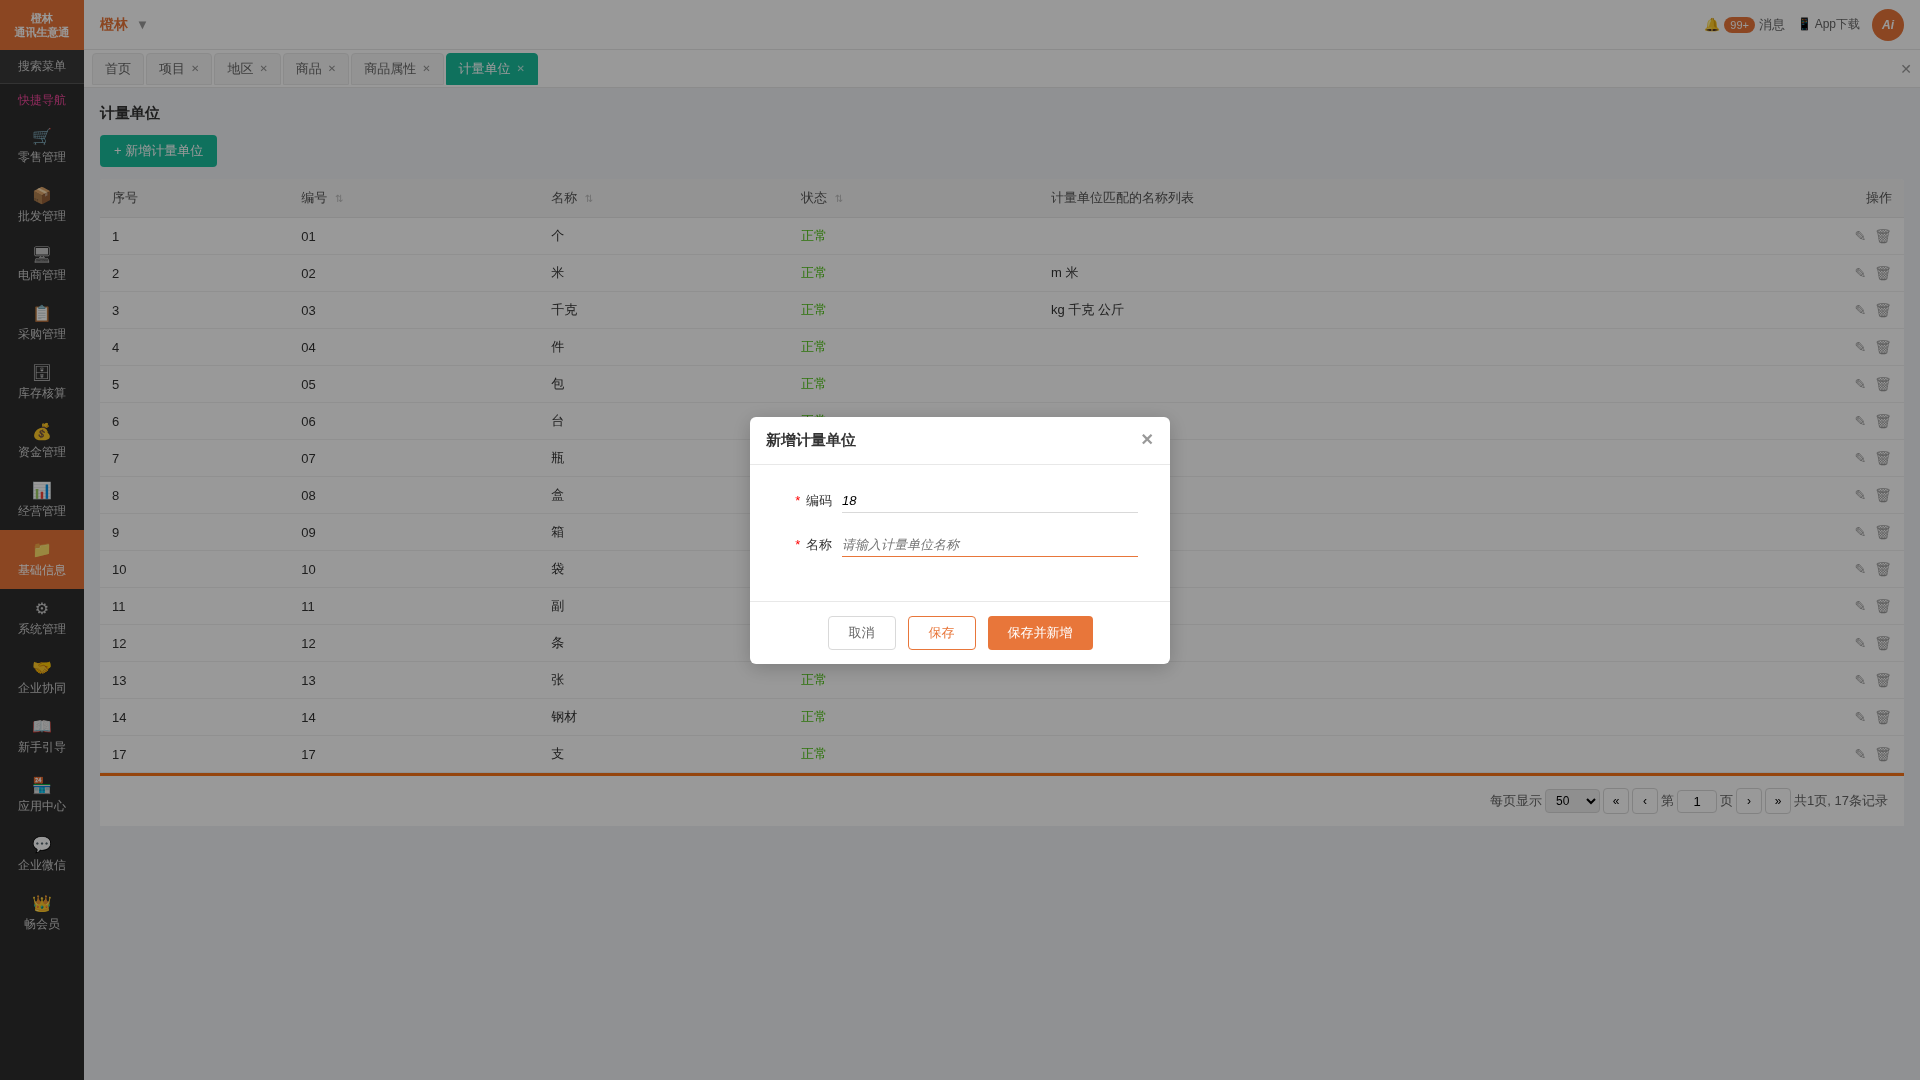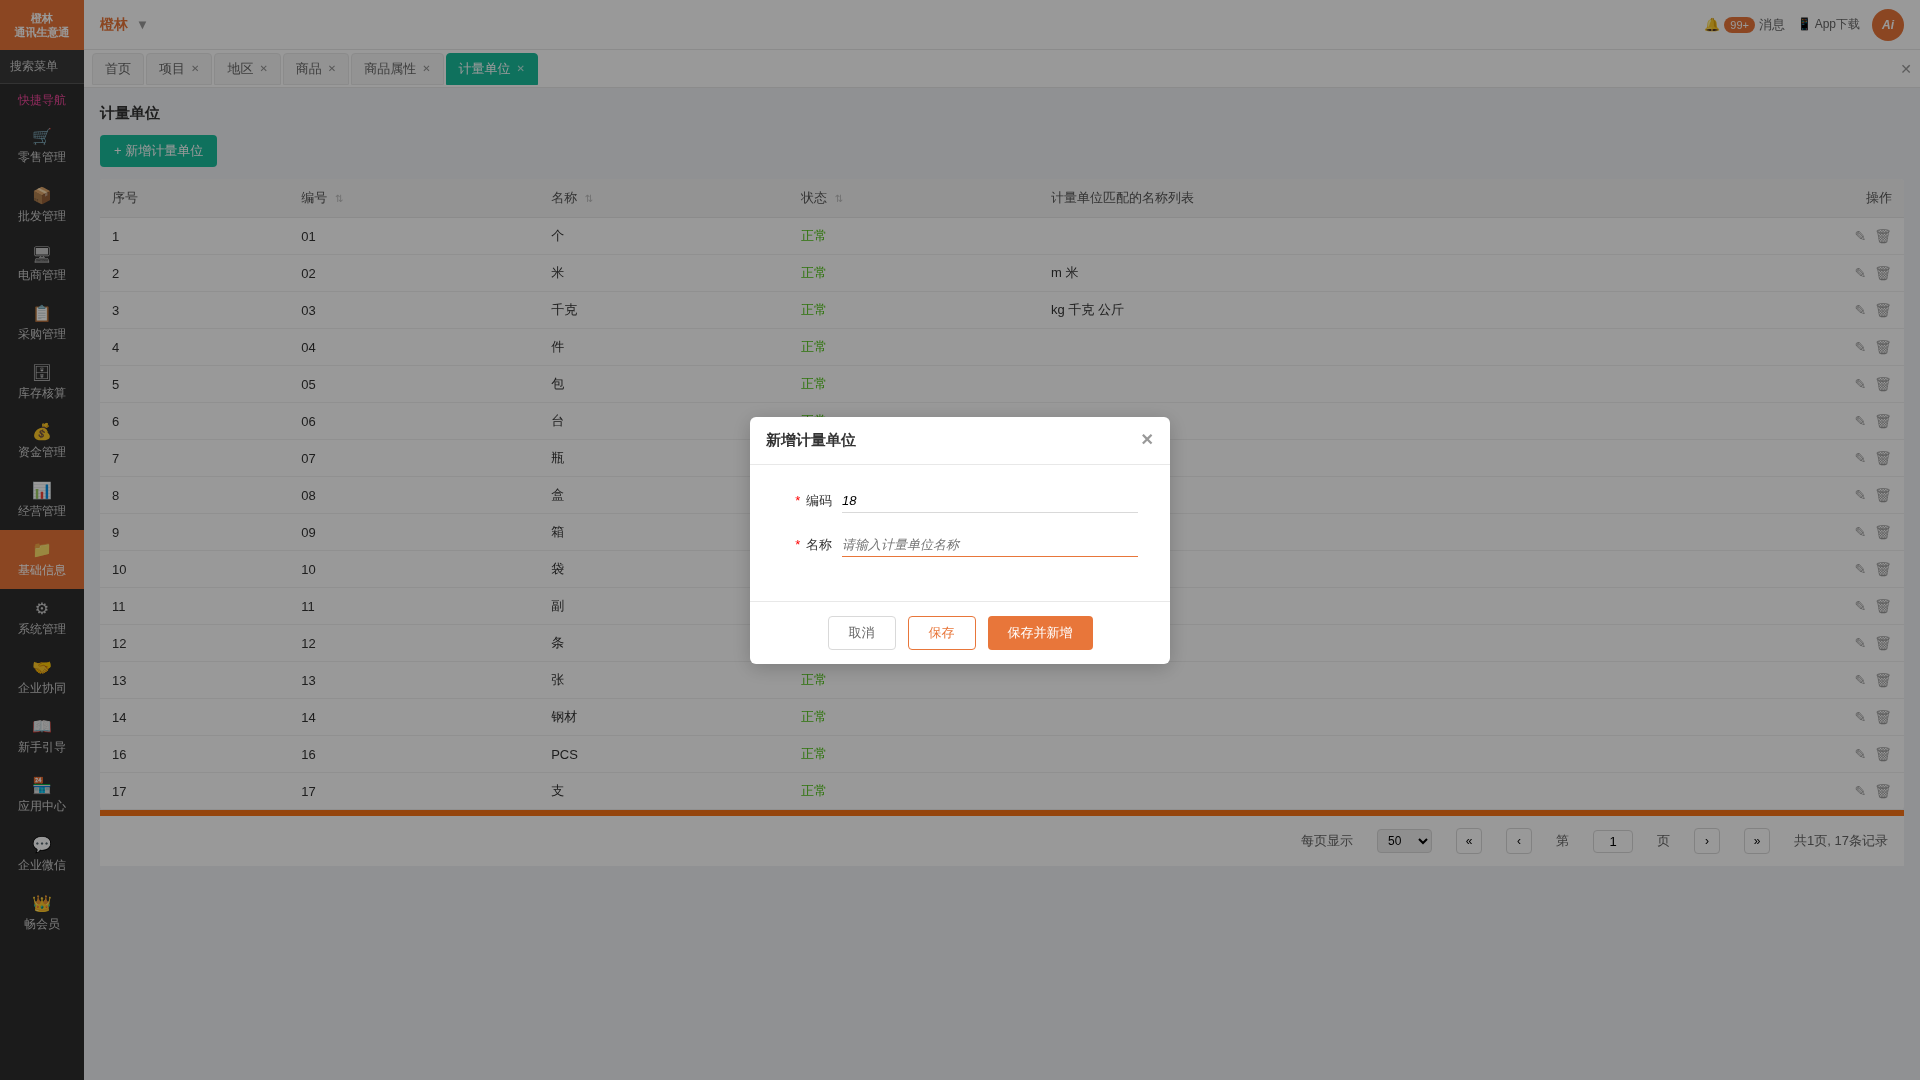--- a/index.html
+++ b/index.html
@@ -24,21 +24,21 @@
       justify-content: center;
       color: white;
       font-size: 12px;
       font-weight: bold;
     }
     .sidebar-search {
       width: 100%;
       padding: 8px 10px;
       background: #3a3a3a;
       color: #ccc;
-      text-align: left;
+      text-align: center;
       font-size: 12px;
       border-bottom: 1px solid #555;
       cursor: pointer;
     }
     .sidebar-nav-label {
       width: 100%;
       padding: 8px 0;
       text-align: center;
       font-size: 12px;
       color: #ec4899;
@@ -193,23 +193,23 @@
     .status-normal { color: #52c41a; }
     .action-icons { display: flex; gap: 8px; }
     .action-icon { color: #999; cursor: pointer; font-size: 14px; }
 
     
     .pagination {
       display: flex;
       align-items: center;
       justify-content: flex-end;
       padding: 12px 16px;
-      gap: 24px;
+      gap: 3px;
       background: white;
-      border-top: 6px solid #f97316;
+      border-top: 3px solid #f97316;
       font-size: 13px;
       color: #666;
     }
     .pagination .page-size-select {
       border: 1px solid #d9d9d9;
       border-radius: 4px;
       padding: 3px 6px;
       font-size: 12px;
     }
     .pagination .page-btn {
@@ -640,33 +640,20 @@
       <td><span class="status-normal">正常</span></td>
       <td></td>
       <td style="text-align:right;">
         <div class="action-icons" style="justify-content:flex-end;">
           <span class="action-icon" title="编辑">✎</span>
           <span class="action-icon" title="删除">🗑</span>
         </div>
       </td>
     </tr>
             <tr>
-      <td>16</td>
-      <td>16</td>
-      <td>PCS</td>
-      <td><span class="status-normal">正常</span></td>
-      <td></td>
-      <td style="text-align:right;">
-        <div class="action-icons" style="justify-content:flex-end;">
-          <span class="action-icon" title="编辑">✎</span>
-          <span class="action-icon" title="删除">🗑</span>
-        </div>
-      </td>
-    </tr>
-            <tr>
       <td>17</td>
       <td>17</td>
       <td>支</td>
       <td><span class="status-normal">正常</span></td>
       <td></td>
       <td style="text-align:right;">
         <div class="action-icons" style="justify-content:flex-end;">
           <span class="action-icon" title="编辑">✎</span>
           <span class="action-icon" title="删除">🗑</span>
         </div>

